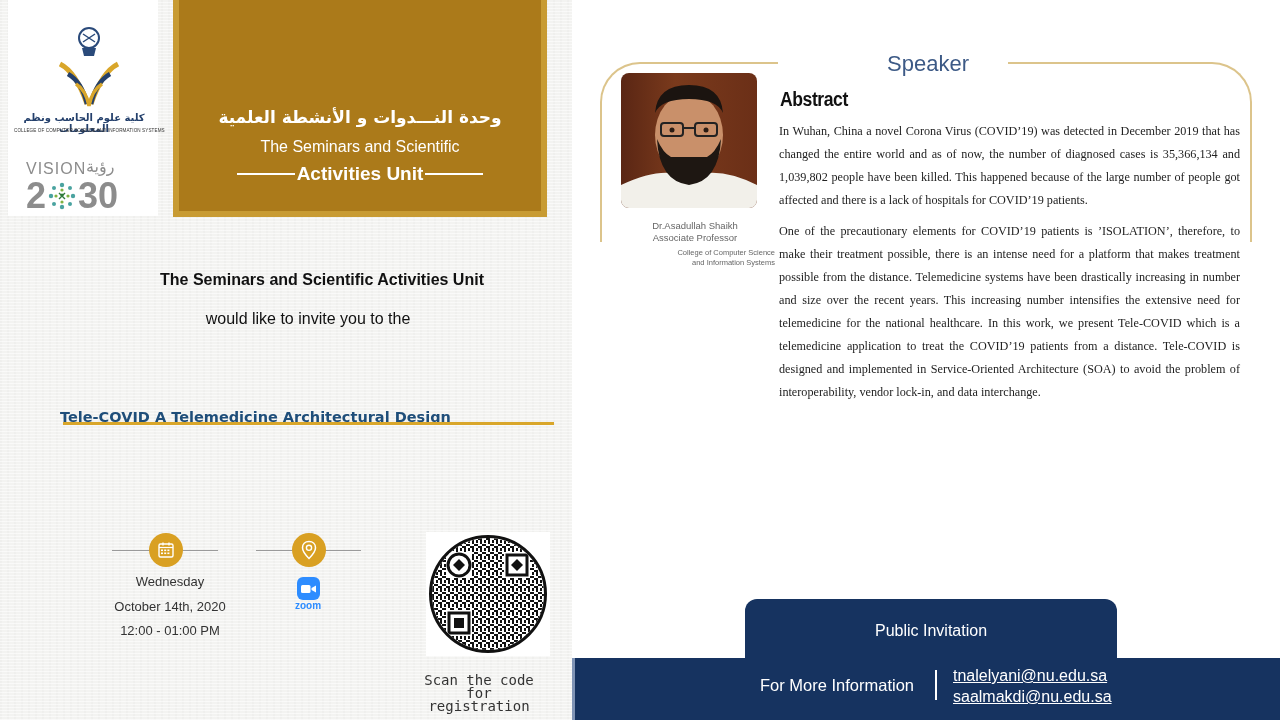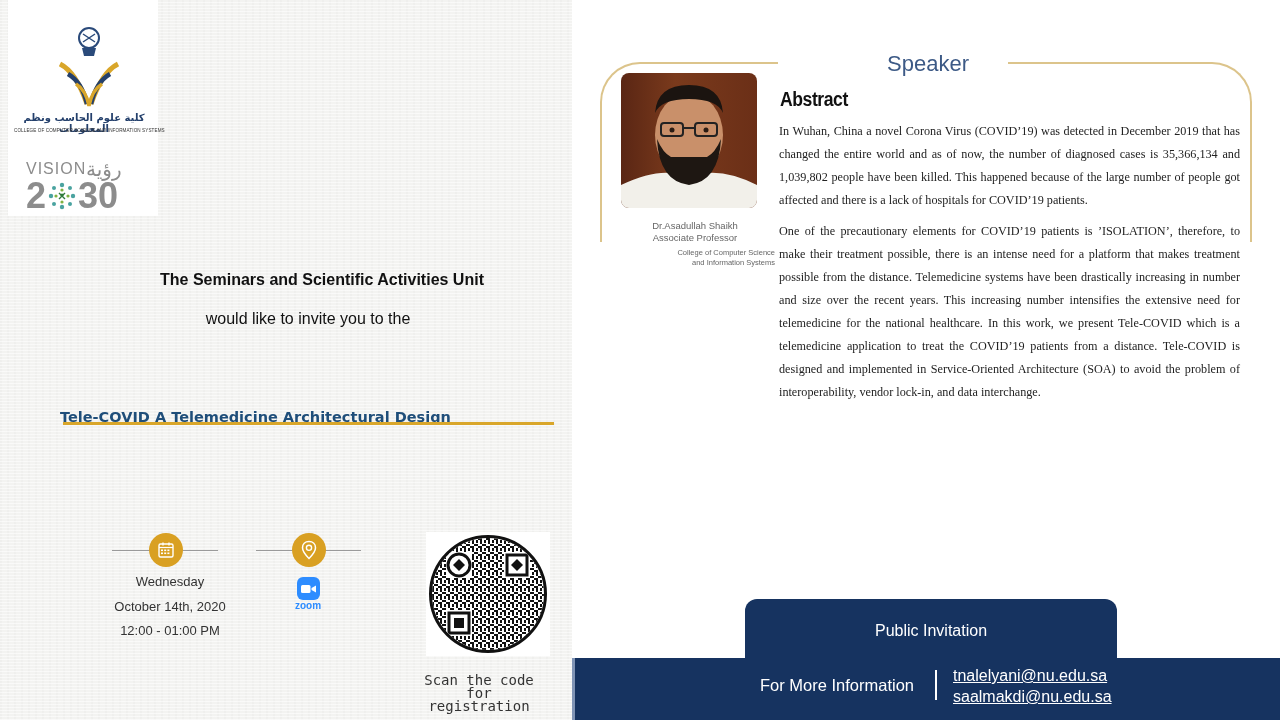--- a/index.html
+++ b/index.html
@@ -28,21 +28,21 @@
   .college-en {
     position: absolute; left: 6px; top: 128px; width: 140px; text-align: center;
     font-size: 4.6px; color: #333; letter-spacing: 0.1px; white-space: nowrap;
   }
   .vision-top {
     position: absolute; left: 18px; top: 160px; width: 120px;
     font-size: 16px; color: #8c8c8c; letter-spacing: 1px; white-space: nowrap;
   }
   .vision-ar {
     position: absolute; left: 78px; top: 157px; font-family: Liberation Serif, serif;
-    font-size: 20px; color: #8c8c8c; direction: rtl;
+    font-size: 16px; color: #8c8c8c; direction: rtl;
   }
   .vision-2030 {
     position: absolute; left: 18px; top: 175px;
     font-size: 36px; font-weight: bold; color: #8c8c8c; letter-spacing: 0px;
   }
   .vision-2030 .flower { display: inline-block; width: 30px; height: 30px; vertical-align: -3px; margin: 0 1px; }
 
   
   .unit-box {
     position: absolute; left: 173px; top: 0; width: 374px; height: 217px;
@@ -198,20 +198,29 @@
             <circle cx="15" cy="21" r="1.6"></circle>
             <circle cx="9" cy="15" r="1.6"></circle>
             <circle cx="21" cy="15" r="1.6"></circle>
         </g>
         <path d="M12 12 L18 18 M18 12 L12 18" stroke="#2f7a3b" stroke-width="1.4"></path>
         <circle cx="15" cy="14" r="1.6" fill="#2f7a3b"></circle>
       </svg><span>30</span>
     </div>
   </div>
 
+  <div class="unit-box">
+    <div class="unit-ar">وحدة النـــدوات و الأنشطة العلمية</div>
+    <div class="unit-en1">The Seminars and Scientific</div>
+    <div class="unit-en2">
+      <span class="rule"></span>
+      <span>Activities Unit</span>
+      <span class="rule"></span>
+    </div>
+  </div>
 
   <div class="invite-head">The Seminars and Scientific Activities Unit</div>
   <div class="invite-sub">would like to invite you to the</div>
   <div class="talk-title">
     <div>Tele-COVID A Telemedicine Architectural Design</div>
   </div>
   <div class="title-rule"></div>
 
   <div class="info-line" style="left:112px;width:106px;"></div>
   <div class="info-circle" style="left:149px;">

